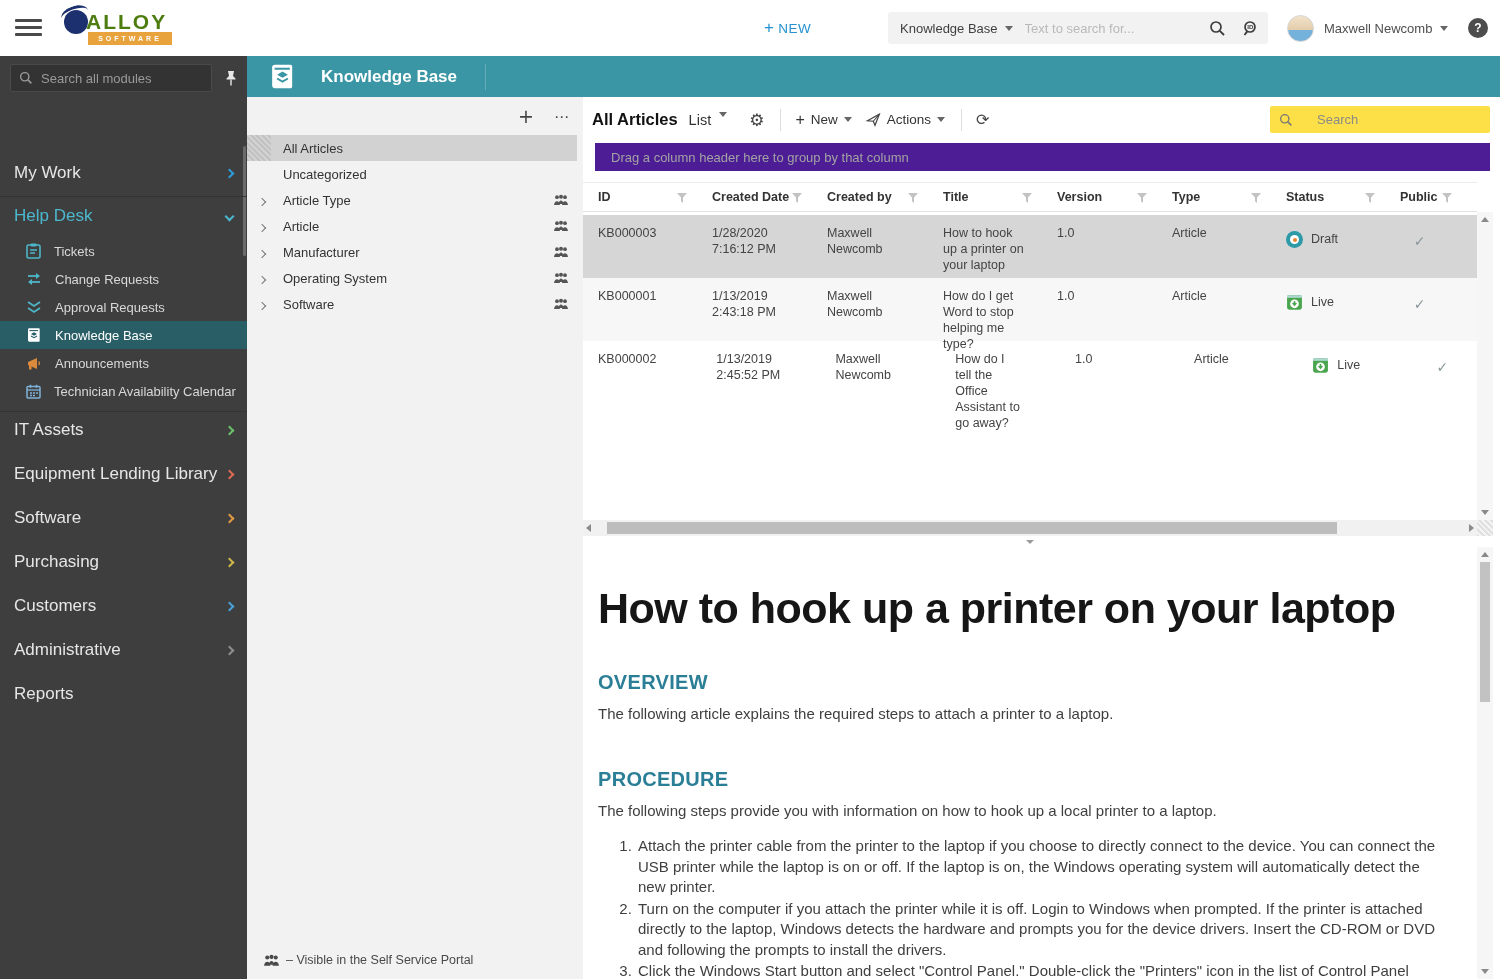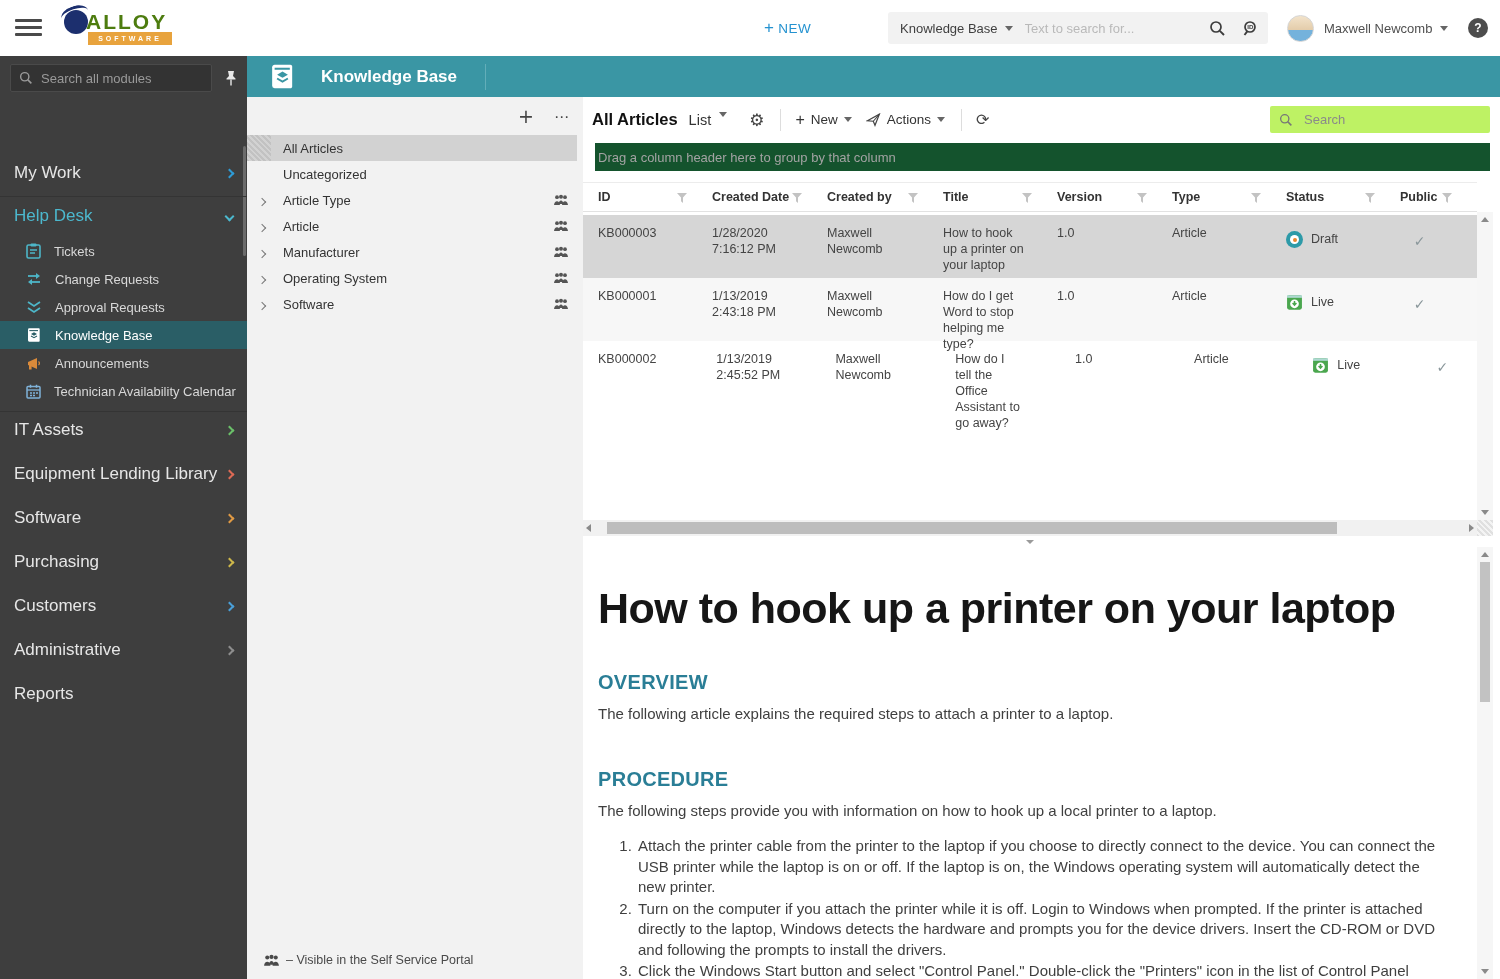--- a/index.html
+++ b/index.html
@@ -71,24 +71,24 @@
   
   .main { left:583px; top:97px; width:917px; height:882px; background:#fff; }
   .list-toolbar { position:absolute; left:0; top:0; width:917px; height:45px; display:flex; align-items:center; }
   .lt-title { margin-left:9px; font-size:16.5px; font-weight:700; color:#111; }
   .lt-view { margin-left:11px; font-size:14.5px; color:#333; display:flex; align-items:flex-start; gap:8px; cursor:pointer; }
   .lt-gear { margin-left:22px; font-family:"DejaVu Sans",sans-serif; font-size:17px; color:#444; cursor:pointer; }
   .lt-div { margin-left:16px; width:1px; height:22px; background:#ddd; }
   .lt-btn { margin-left:14px; display:flex; align-items:center; gap:6px; font-size:13.5px; color:#333; cursor:pointer; }
   .lt-btn .plus { font-size:16px; color:#333; }
   .lt-refresh { margin-left:14px; font-family:"DejaVu Sans",sans-serif; font-size:16px; color:#444; cursor:pointer; }
-  .list-search { position:absolute; left:687px; top:9px; width:220px; height:27px; background:#bef264; border-radius:2px; display:flex; align-items:center; padding:0 9px; gap:11px; }
+  .list-search { position:absolute; left:687px; top:9px; width:220px; height:27px; background:#fde047; border-radius:2px; display:flex; align-items:center; padding:0 9px; gap:24px; }
   .list-search input { flex:1; min-width:0; border:none; outline:none; background:transparent; font-size:13px; color:#444; font-family:inherit; }
   .list-search input::placeholder { color:#8a8a8a; }
-  .group-bar { position:absolute; left:12px; top:46px; width:895px; height:28px; background:#14532d; display:flex; align-items:center; padding-left:3px; font-size:13px; color:#a3a3a3; }
+  .group-bar { position:absolute; left:12px; top:46px; width:895px; height:28px; background:#4c1d95; display:flex; align-items:center; padding-left:16px; font-size:13px; color:#a3a3a3; }
 
   .thead { position:absolute; left:0; top:85px; width:894px; height:30px; border-top:1px solid #ececec; border-bottom:1px solid #e2e2e2; display:flex; background:#fff; }
   .th { position:relative; display:flex; align-items:center; padding-left:15px; font-size:12.5px; font-weight:600; color:#333; }
   .th .funnel { position:absolute; right:10px; top:10px; cursor:pointer; }
   .c0{width:114px}.c1{width:115px}.c2{width:116px}.c3{width:114px}.c4{width:115px}.c5{width:114px}.c6{width:114px}.c7{width:77px}
   .trow { position:absolute; left:0; width:894px; height:63px; display:flex; cursor:pointer; font-size:12.5px; color:#444; }
   .trow.sel { background:#d6d6d6; }
   .trow.alt { background:#f7f7f7; }
   .td { padding:10px 8px 0 15px; line-height:16px; }
   .td.title-cell { padding-right:14px; }

